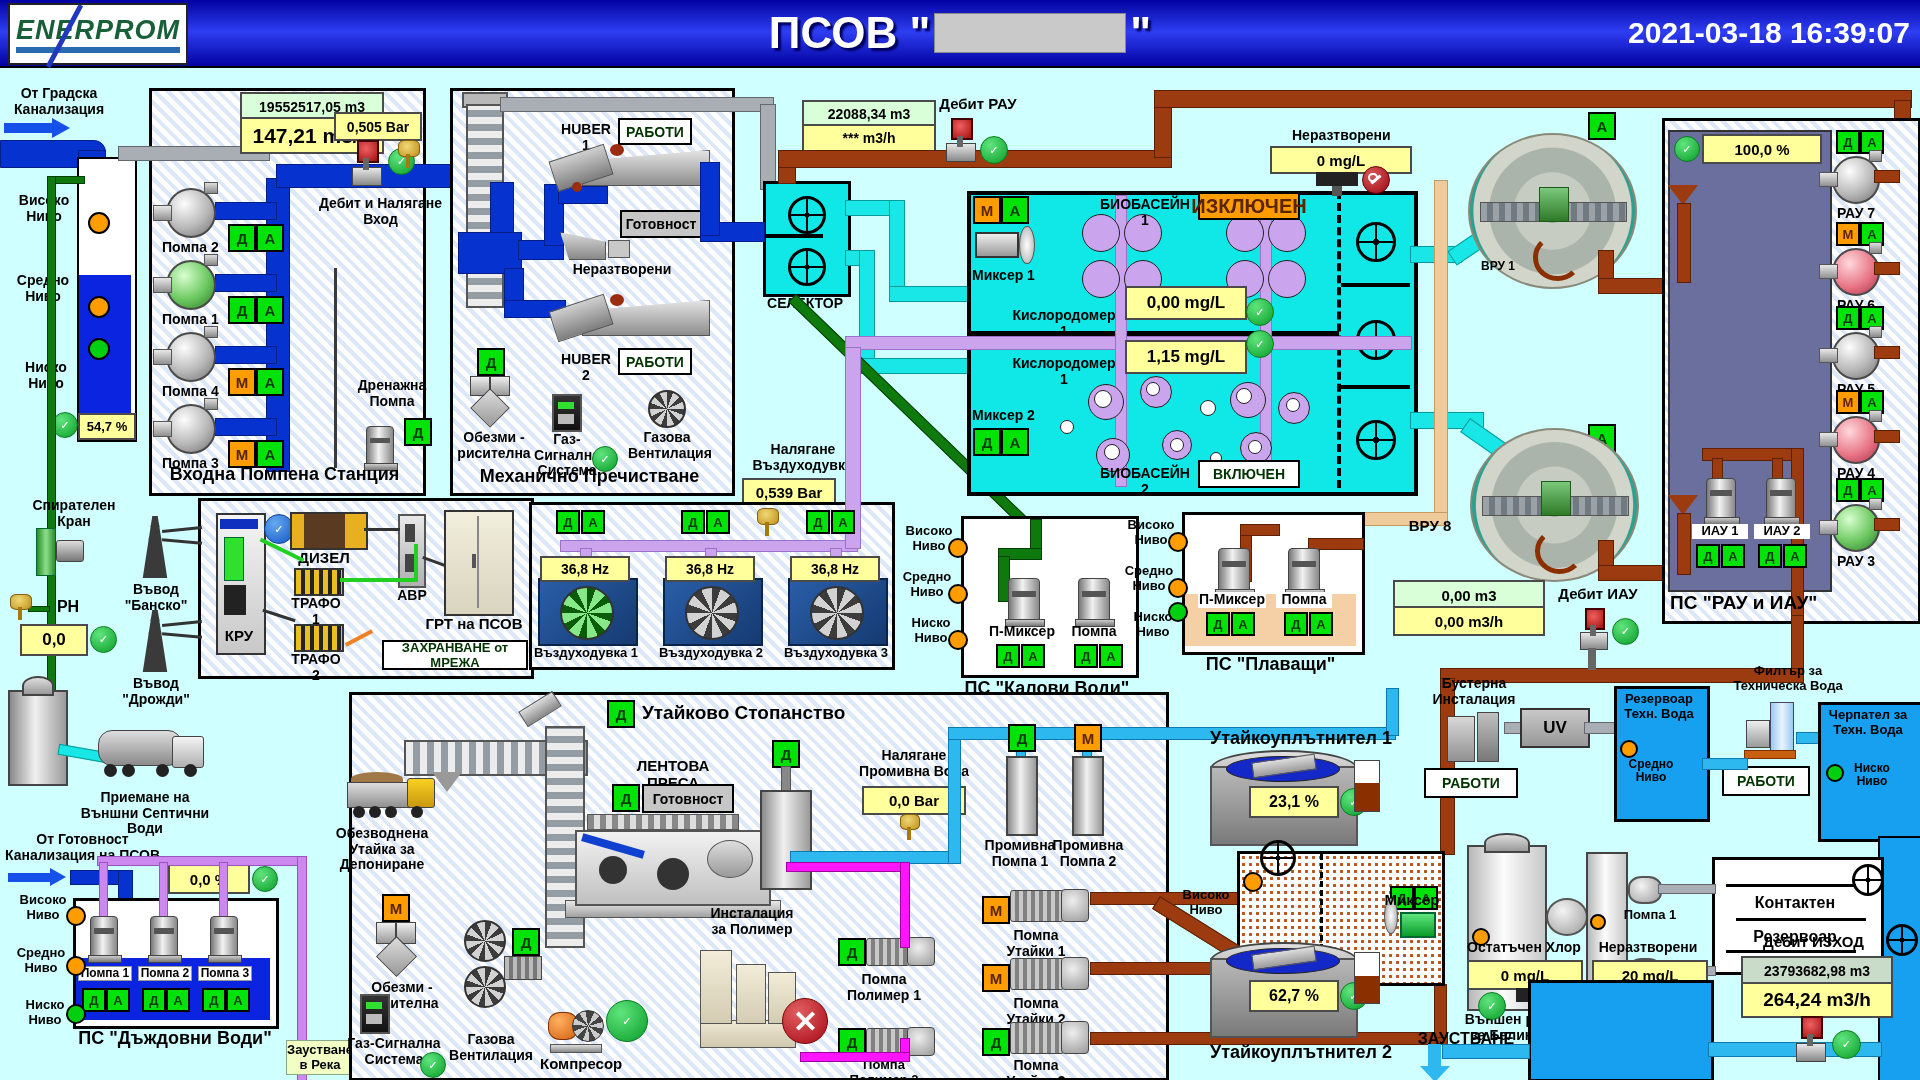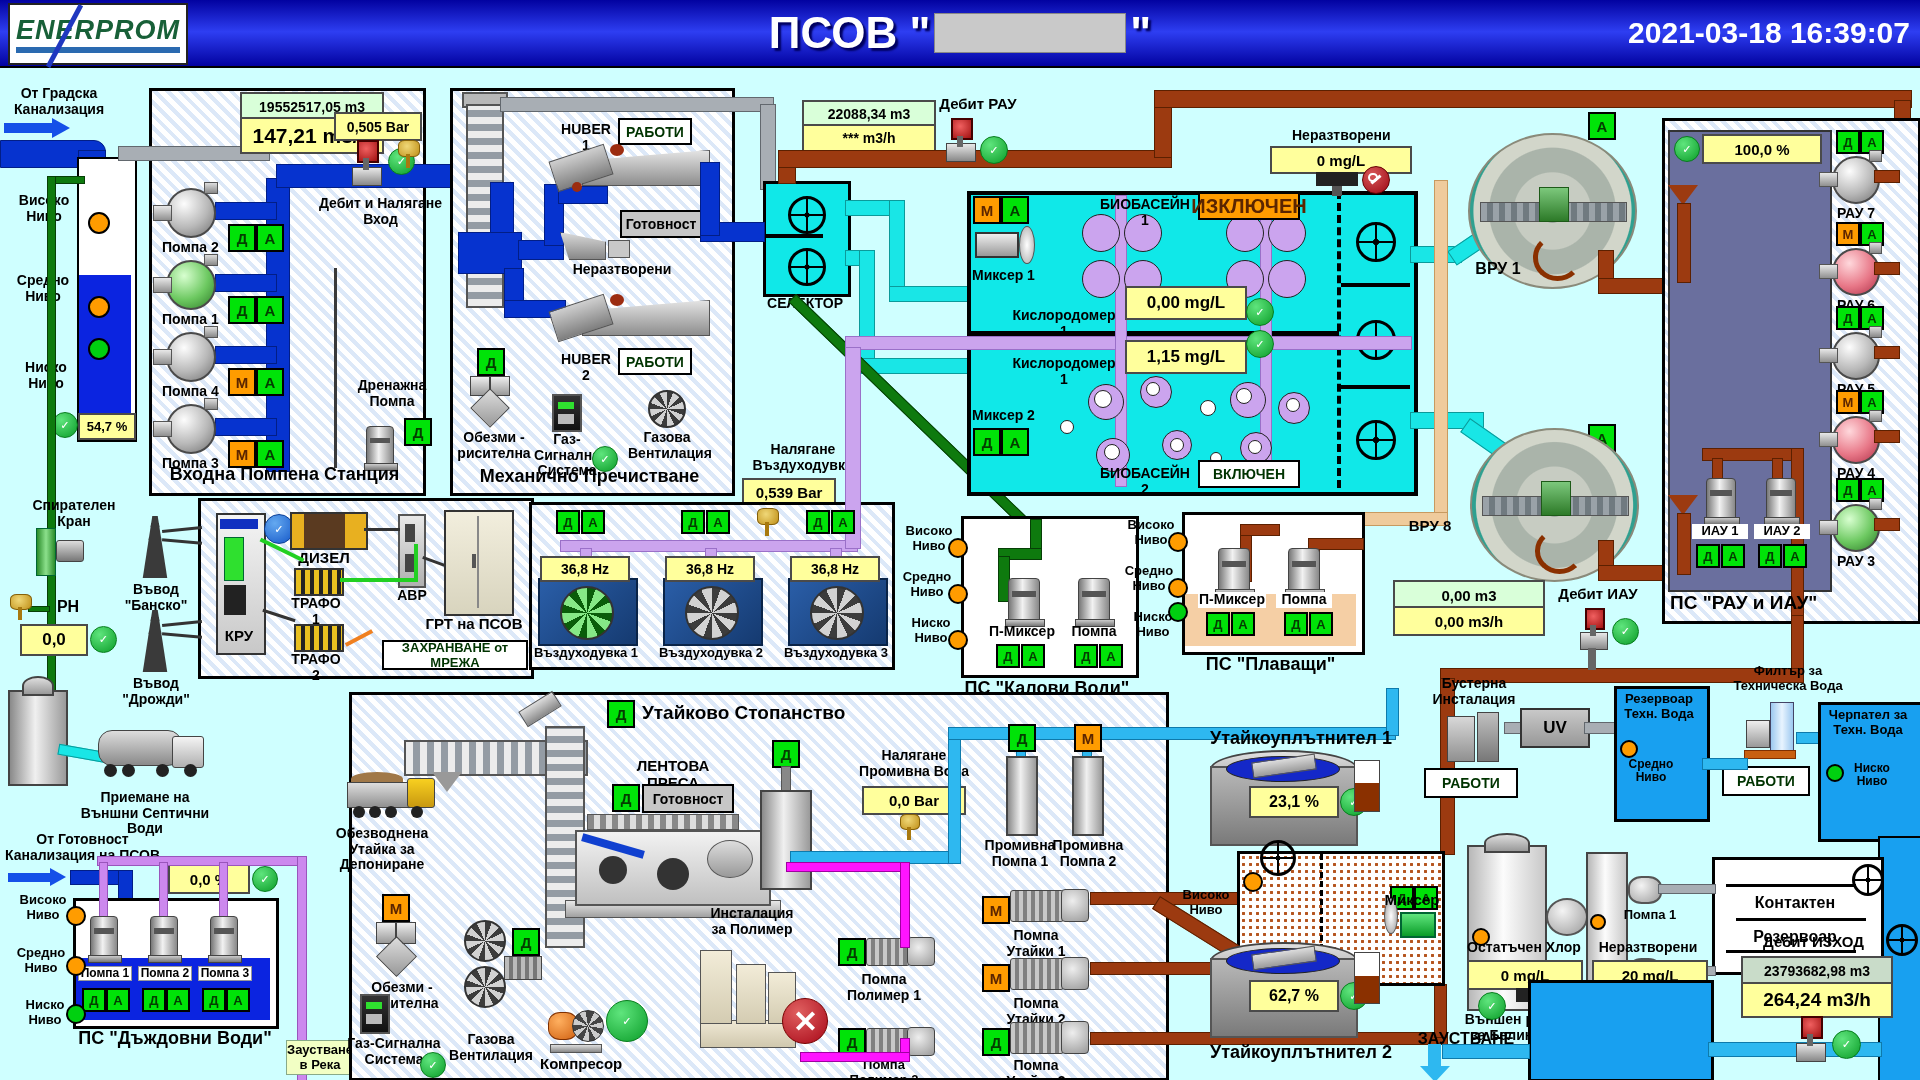--- a/index.html
+++ b/index.html
@@ -381,21 +381,21 @@
 <div class="pipe p-cyan" style="left:1470px;top:418px;width:82px;height:15px;transform:rotate(35deg);transform-origin:0 0"></div>
 <div class="pipe p-tan" style="left:1434px;top:180px;width:12px;height:340px"></div>
 <div class="pipe p-tan" style="left:1360px;top:512px;width:86px;height:12px"></div>
 
 <div class="b" style="left:1588px;top:112px">А</div>
 <div class="clar" style="left:1468px;top:133px;width:165px;height:152px">
     <i class="bridge"></i>
     <i class="gear"></i>
     <i class="arc"></i>
   </div>
-<div class="lbl" style="left:1468px;top:260px;width:60px;font-size:16px">ВРУ 1</div>
+<div class="lbl" style="left:1468px;top:260px;width:60px;font-size:12px">ВРУ 1</div>
 <div class="b" style="left:1588px;top:424px">А</div>
 <div class="clar" style="left:1470px;top:428px;width:165px;height:150px">
     <i class="bridge"></i>
     <i class="gear"></i>
     <i class="arc"></i>
   </div>
 <div class="lbl" style="left:1400px;top:518px;width:60px;font-size:15px">ВРУ 8</div>
 <div class="pipe p-brown" style="left:1598px;top:250px;width:14px;height:42px"></div>
 <div class="pipe p-brown" style="left:1598px;top:278px;width:78px;height:14px"></div>
 <div class="pipe p-brown" style="left:1598px;top:540px;width:14px;height:39px"></div>

